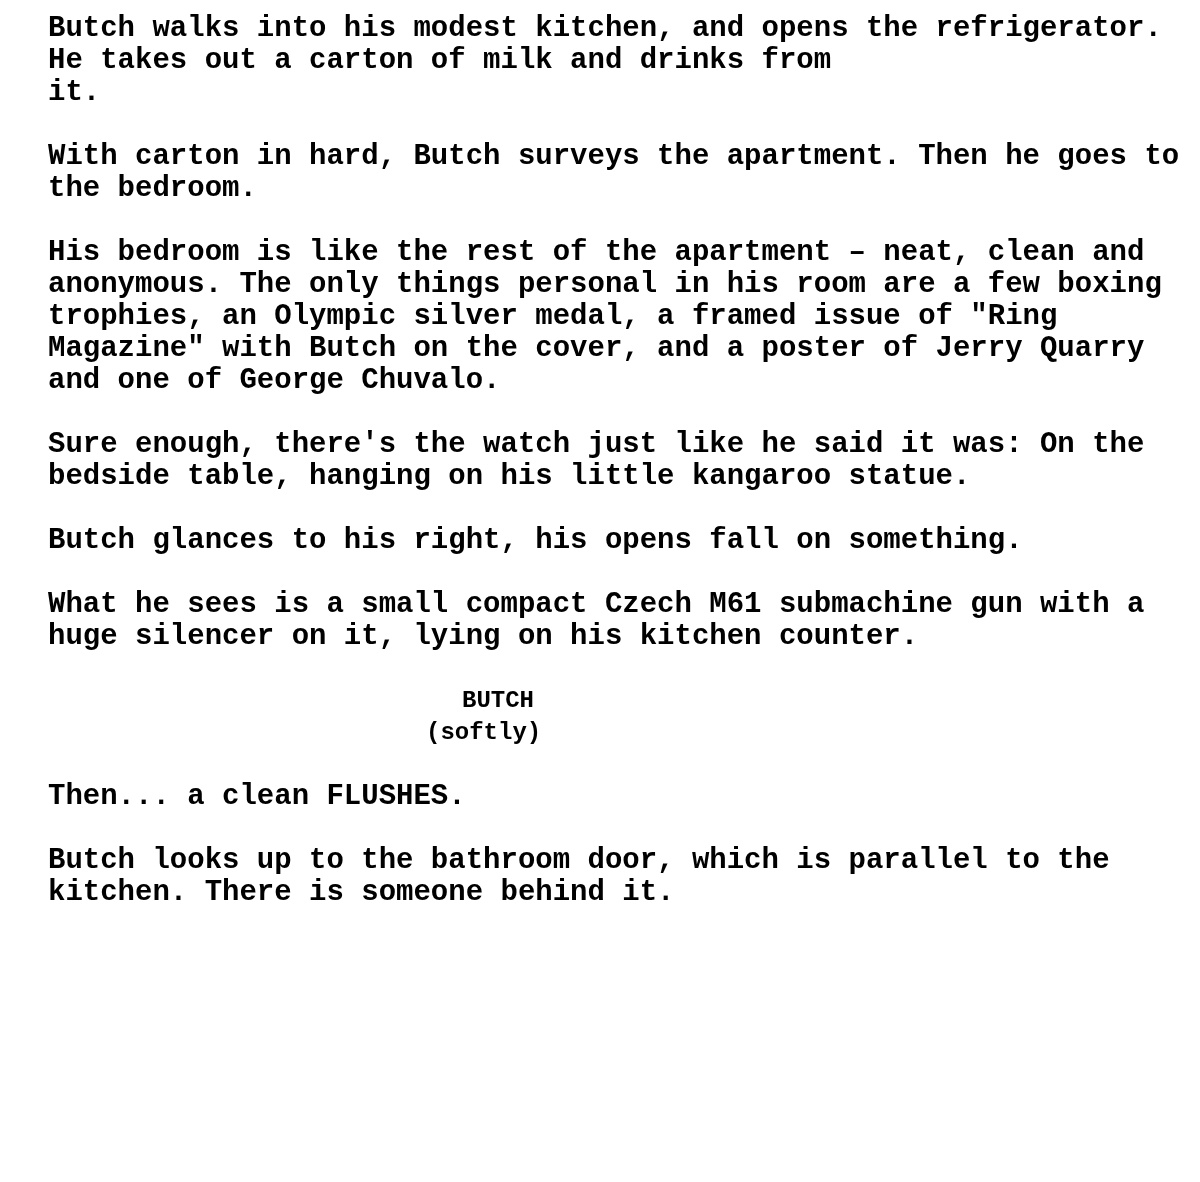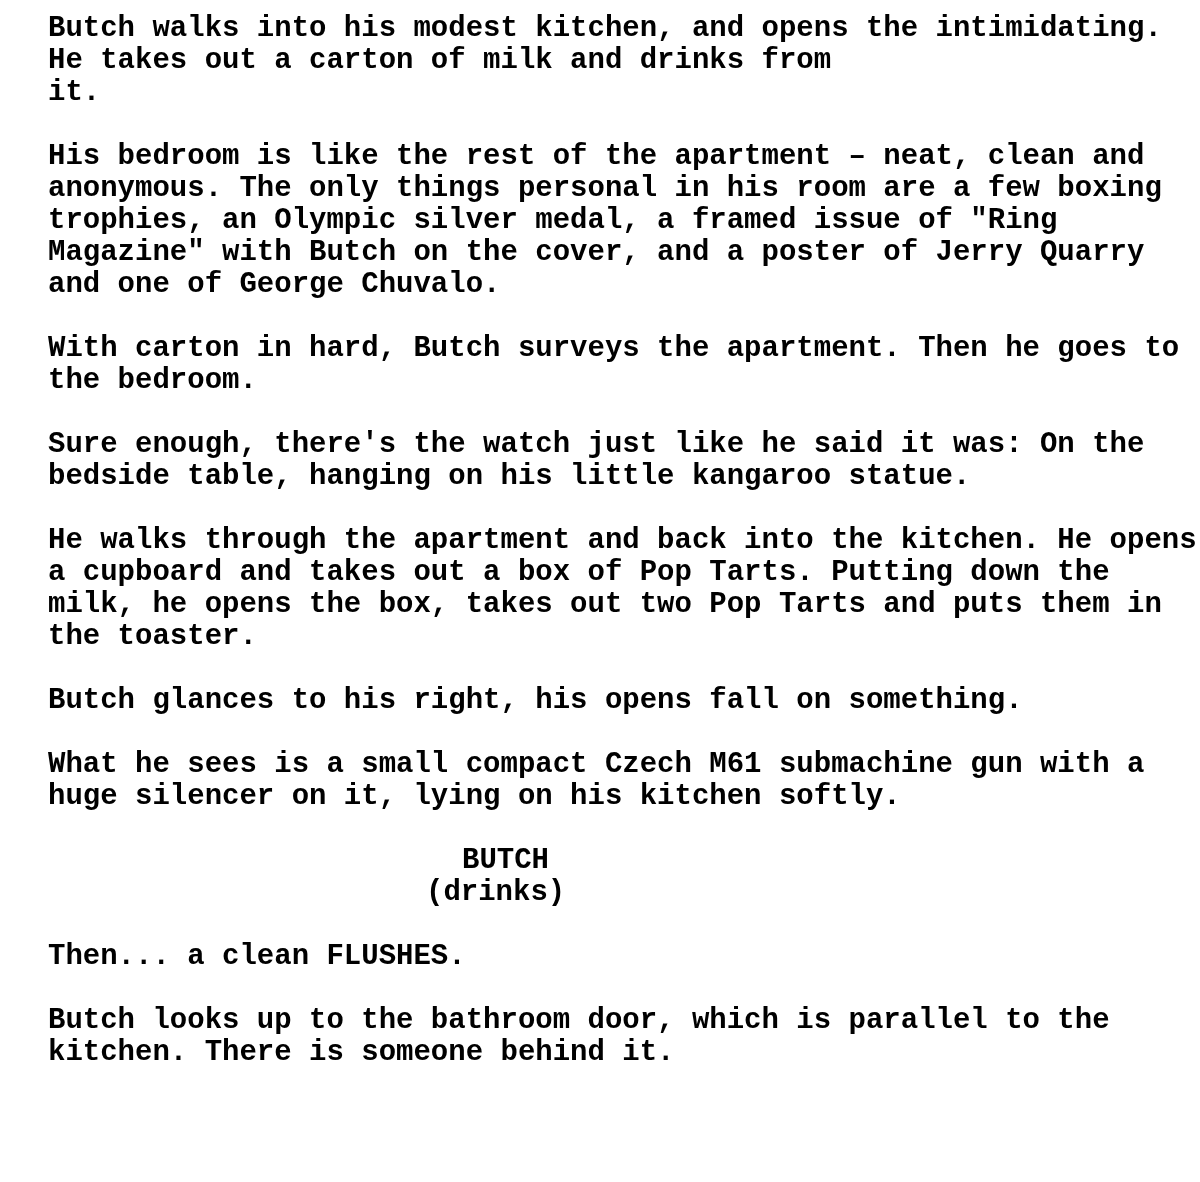--- a/index.html
+++ b/index.html
@@ -22,21 +22,21 @@
     padding: 13px 0 0 48px;
     background: #ffffff;
   }
   .action {
     white-space: pre;
     font-size: 29px;
     line-height: 32px;
     margin: 0 0 32px 0;
   }
   .dialogue {
-    font-size: 29px;
+    font-size: 24px;
     line-height: 32px;
     margin: 0 0 32px 0;
   }
   .dialogue > div {
     white-space: pre;
   }
   .char-name {
     margin-left: 414px;
   }
   .parenthetical {
@@ -44,49 +44,45 @@
   }
   .dialogue-line {
     margin-left: 208px;
   }
 </style>
 </head>
 <body>
 
 <div class="page">
 
-  <p class="action">Butch walks into his modest kitchen, and opens the intimidating.
+  <p class="action">Butch walks into his modest kitchen, and opens the refrigerator.
 He takes out a carton of milk and drinks from
 it.</p>
+
+  <p class="action">With carton in hard, Butch surveys the apartment. Then he goes to
+the bedroom.</p>
 
   <p class="action">His bedroom is like the rest of the apartment – neat, clean and
 anonymous. The only things personal in his room are a few boxing
 trophies, an Olympic silver medal, a framed issue of "Ring
 Magazine" with Butch on the cover, and a poster of Jerry Quarry
 and one of George Chuvalo.</p>
 
-  <p class="action">With carton in hard, Butch surveys the apartment. Then he goes to
-the bedroom.</p>
-
   <p class="action">Sure enough, there's the watch just like he said it was: On the
 bedside table, hanging on his little kangaroo statue.</p>
 
-  <p class="action">He walks through the apartment and back into the kitchen. He opens
-a cupboard and takes out a box of Pop Tarts. Putting down the
-milk, he opens the box, takes out two Pop Tarts and puts them in
-the toaster.</p>
 
   <p class="action">Butch glances to his right, his opens fall on something.</p>
 
   <p class="action">What he sees is a small compact Czech M61 submachine gun with a
-huge silencer on it, lying on his kitchen softly.</p>
+huge silencer on it, lying on his kitchen counter.</p>
 
   <div class="dialogue">
     <div class="char-name">BUTCH</div>
-    <div class="parenthetical">(drinks)</div>
+    <div class="parenthetical">(softly)</div>
   </div>
 
 
   <p class="action">Then... a clean FLUSHES.</p>
 
   <p class="action">Butch looks up to the bathroom door, which is parallel to the
 kitchen. There is someone behind it.</p>
 
 </div>
 

